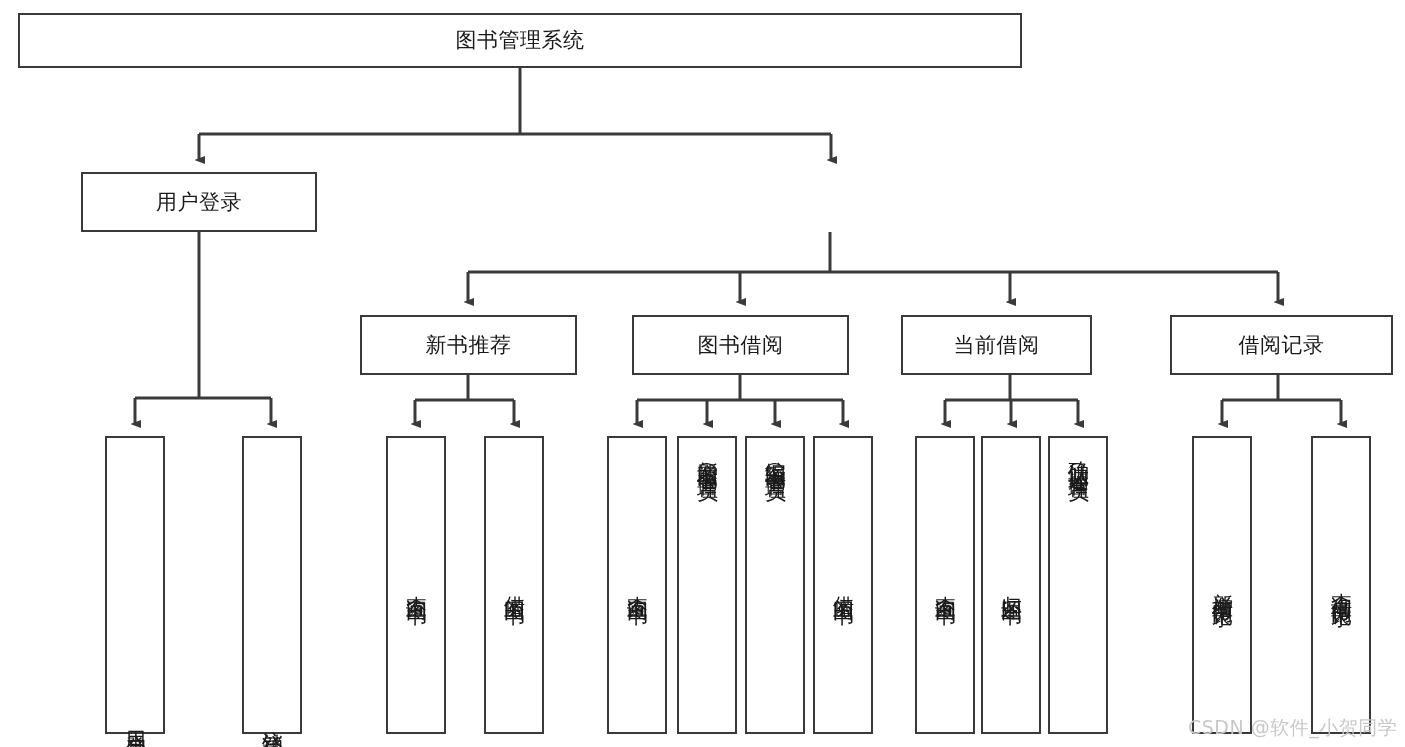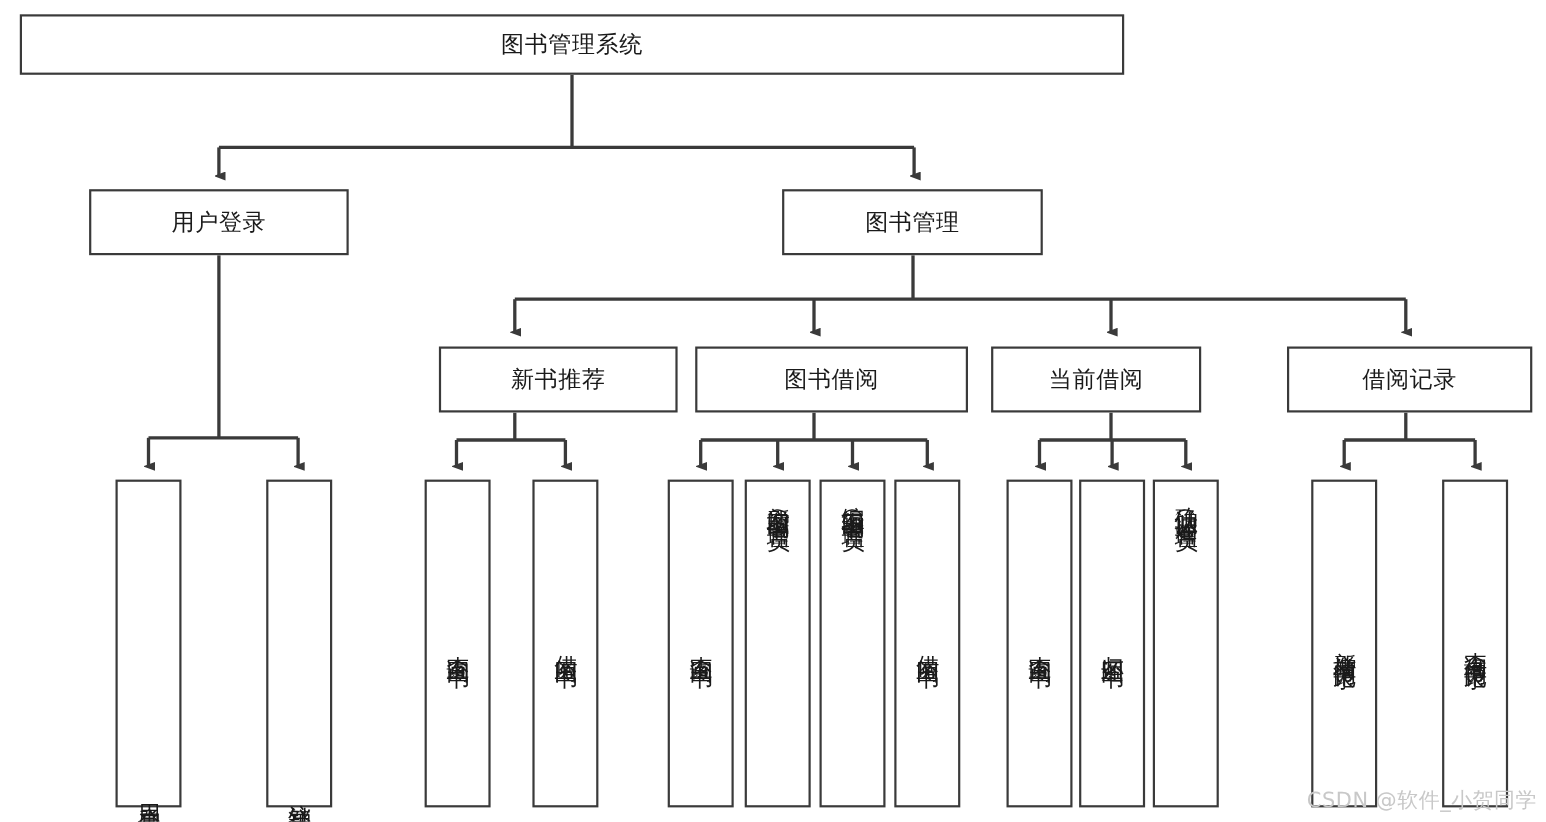--- a/index.html
+++ b/index.html
@@ -129,28 +129,25 @@
     </g>
   </svg>
 
   <div class="node horiz" style="left:18px; top:13px; width:1004px; height:55px;">
     <span class="node-label">图书管理系统</span>
   </div>
 
   <div class="node horiz" style="left:81px; top:172px; width:236px; height:60px;">
     <span class="node-label">用户登录</span>
   </div>
-  <div class="node horiz" style="left:711px; top:172px; width:237px; height:60px;">
-    <span class="node-label">图书管理</span>
-  </div>
-
-  <div class="node horiz" style="left:360px; top:315px; width:217px; height:60px;margin-left:39px;">
+
+  <div class="node horiz" style="left:360px; top:315px; width:217px; height:60px;">
     <span class="node-label">新书推荐</span>
   </div>
-  <div class="node horiz" style="left:632px; top:315px; width:248px; height:60px;">
+  <div class="node horiz" style="left:632px; top:315px; width:217px; height:60px;">
     <span class="node-label">图书借阅</span>
   </div>
   <div class="node horiz" style="left:901px; top:315px; width:191px; height:60px;">
     <span class="node-label">当前借阅</span>
   </div>
   <div class="node horiz" style="left:1170px; top:315px; width:223px; height:60px;">
     <span class="node-label">借阅记录</span>
   </div>
 
   <div class="node vert align-bottom" style="left:105px; top:436px; width:60px; height:298px;">

